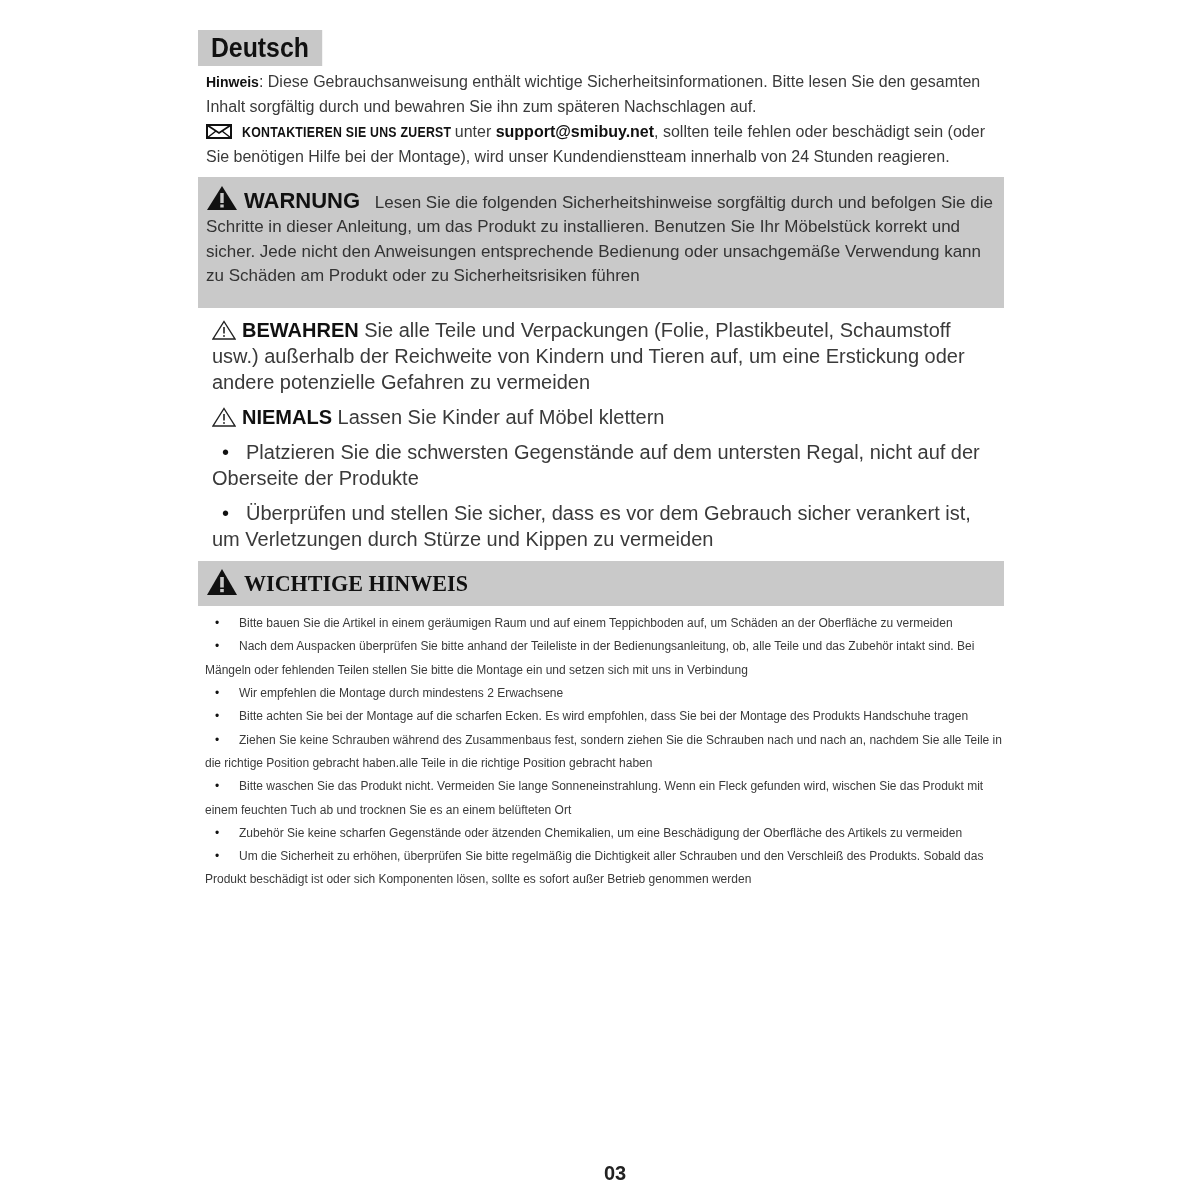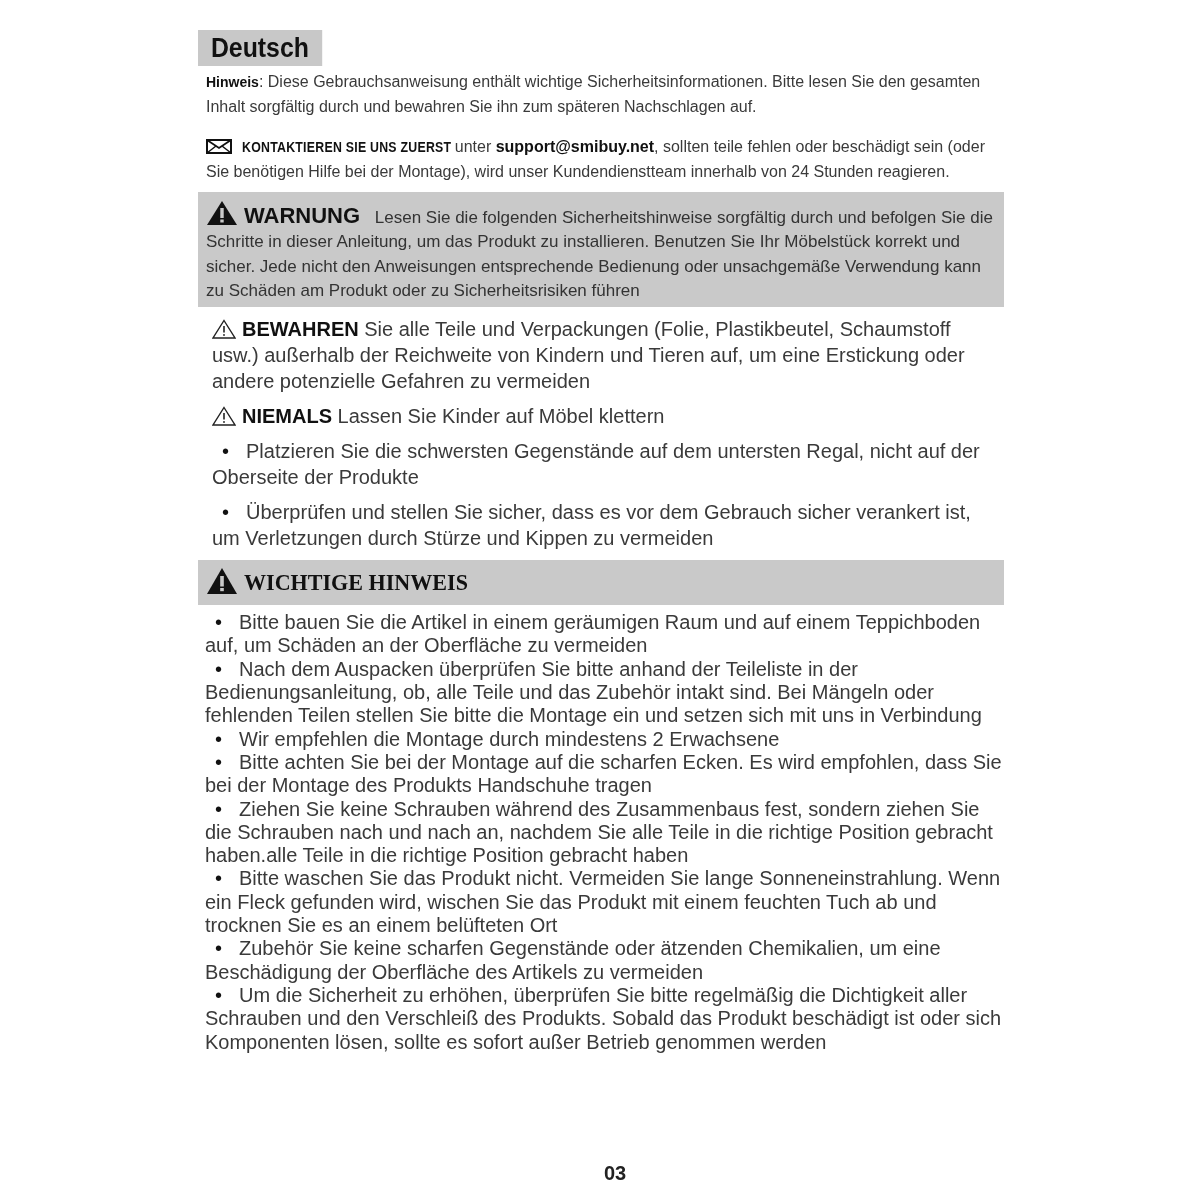--- a/index.html
+++ b/index.html
@@ -7,46 +7,46 @@
          font-family:"Liberation Sans", sans-serif; color:#333333; }
   .page { position:absolute; left:198px; top:30px; width:810px; }
   .lang-tab { display:inline-block; background:#c8c8c8; padding:3px 14px 2px 14px;
               font-family:"Liberation Sans", sans-serif; font-weight:bold; font-size:27px;
               color:#111; letter-spacing:0px; transform:scaleX(0.92); transform-origin:left; }
   .para { font-size:16px; line-height:24.5px; margin:0; padding-left:8px; color:#3a3a3a; }
   .hinweis-label { font-weight:bold; font-size:14px; color:#111; }
   .kontakt { font-weight:bold; font-size:14.5px; color:#111; letter-spacing:0.3px; transform:scaleX(0.85); display:inline-block; transform-origin:left; margin-right:-38px; }
   .email { font-weight:bold; color:#111; }
   .mail-icon { display:inline-block; width:26px; height:15px; vertical-align:-2px; margin-right:10px; }
-  .warn-box { background:#c9c9c9; margin-top:8px; padding:8px 10px 4px 8px; width:788px; }
+  .warn-box { background:#c9c9c9; margin-top:8px; padding:8px 10px 20px 8px; width:788px; }
   .warn-box p { margin:0; font-size:17px; line-height:24.3px; color:#333; }
   .warn-title { font-weight:bold; font-size:22px; color:#111; margin-right:10px; }
   .tri-icon { display:inline-block; width:32px; height:26px; vertical-align:-3px; margin-right:6px; }
   .safety { margin-top:4px; }
   .safety p { margin:9px; font-size:20px; line-height:26px; color:#3a3a3a; padding-left:5px; }
   .safety b { color:#111; }
   .small-tri { display:inline-block; width:24px; height:20px; vertical-align:-3px; margin-right:6px; }
   .bullet::before { content:"•"; display:inline-block; width:14px; margin-left:10px; margin-right:10px; color:#111; }
   .imp-box { background:#c9c9c9; margin-top:6px; padding:7px 8px 4px 8px; width:790px; height:34px;font-family:Liberation Serif, serif; }
   .imp-title { font-weight:bold; font-size:24px; color:#111; vertical-align:2px; transform:scaleX(0.92); display:inline-block; transform-origin:left; }
   .imp-list { margin-top:6px; }
-  .imp-list p { margin:0; font-size:20px; line-height:23.3px; color:#3a3a3a; padding-left:7px; }
+  .imp-list p { margin:0; font-size:12px; line-height:23.3px; color:#3a3a3a; padding-left:7px; }
   .page-num { position:absolute; left:0; width:1230px; top:1162px; text-align:center; font-size:20px; font-weight:bold; color:#222; }
 </style>
 </head>
 <body>
 
 <div class="page">
   <div class="lang-tab">Deutsch</div>
 
   <p class="para" style="margin-top:4px;">
     <span class="hinweis-label">Hinweis</span><span>:  Diese Gebrauchsanweisung enthält wichtige Sicherheitsinformationen. Bitte lesen Sie den gesamten Inhalt sorgfältig durch und bewahren Sie ihn zum späteren Nachschlagen auf.</span>
   </p>
 
-  <p class="para" style="margin-top:16px;">
+  <p class="para" style="margin-top:1px;">
     <span class="mail-icon">
       <svg width="26" height="15" viewBox="0 0 26 15">
           <rect x="1" y="1" width="24" height="13" fill="none" stroke="#111" stroke-width="2"></rect>
           <polyline points="1,1 13,9 25,1" fill="none" stroke="#111" stroke-width="1.8"></polyline>
           <line x1="1" y1="14" x2="10" y2="7" stroke="#111" stroke-width="1.5"></line>
           <line x1="25" y1="14" x2="16" y2="7" stroke="#111" stroke-width="1.5"></line>
         </svg>
     </span><span class="kontakt">KONTAKTIEREN SIE UNS ZUERST</span><span> unter </span><span class="email">support@smibuy.net</span><span>, sollten teile fehlen oder beschädigt sein (oder Sie benötigen Hilfe bei der Montage), wird unser Kundendienstteam innerhalb von 24 Stunden reagieren.</span>
   </p>
 

